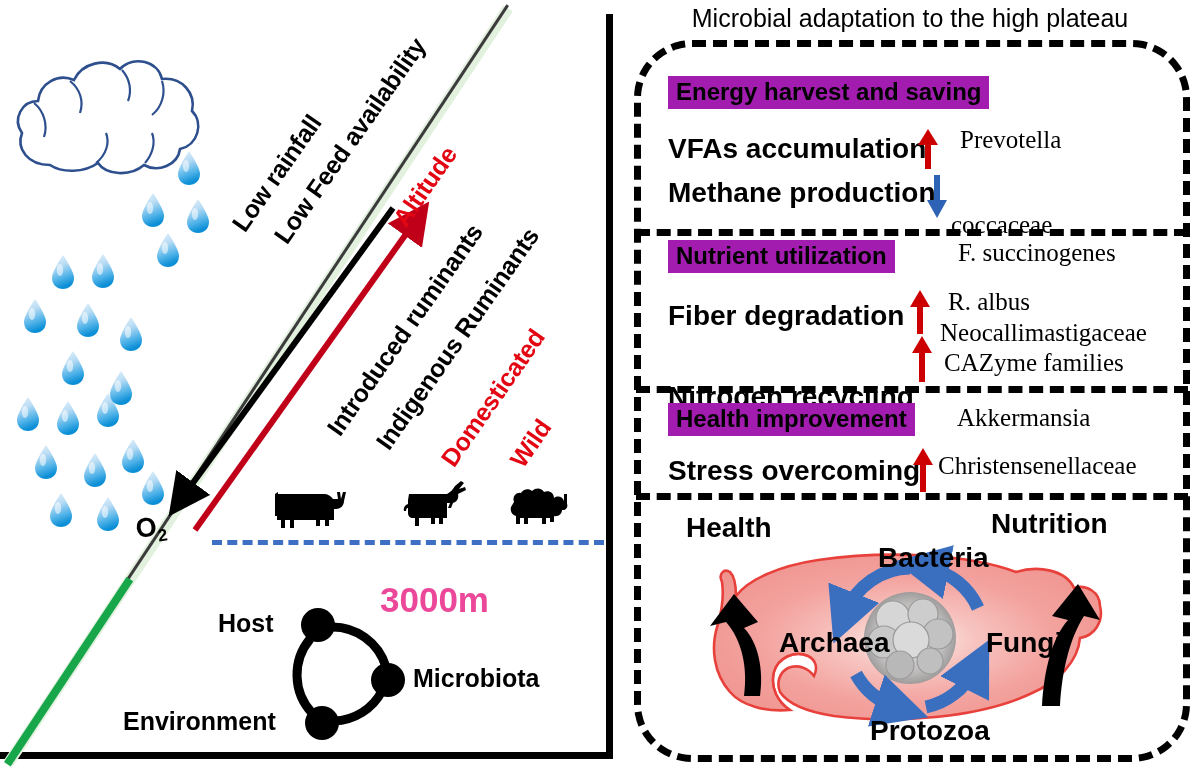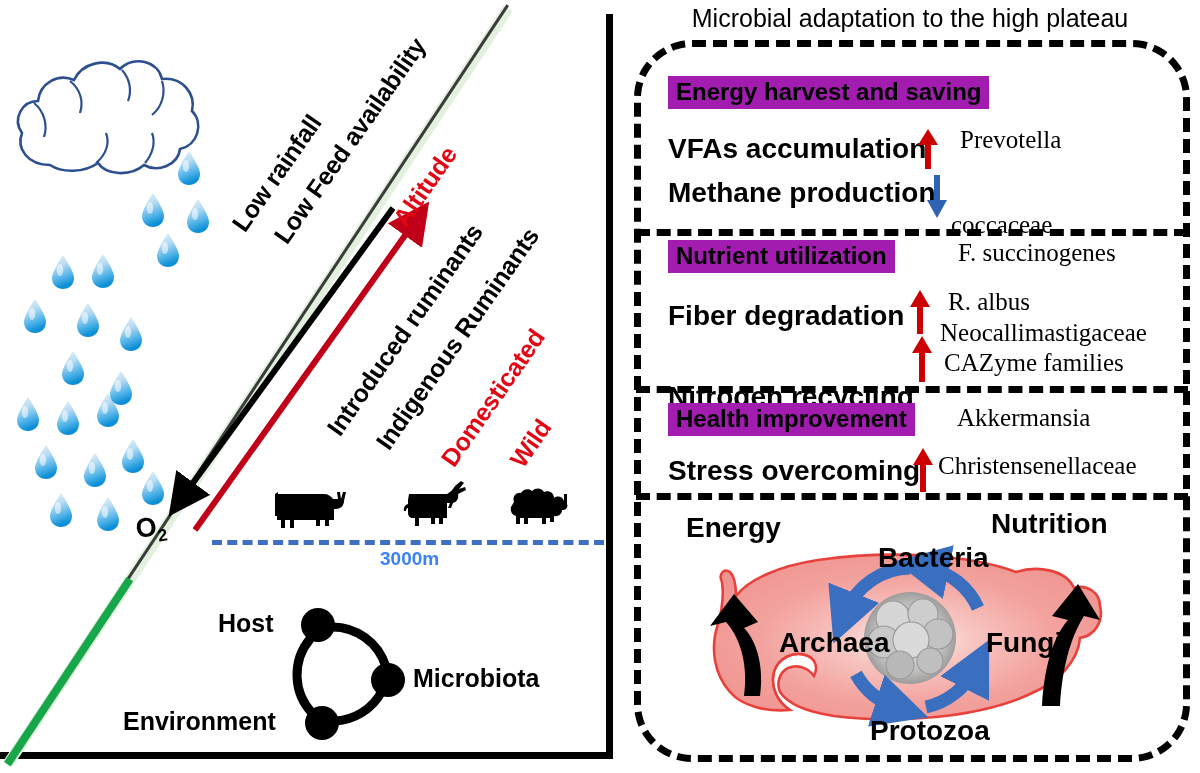--- a/index.html
+++ b/index.html
@@ -32,22 +32,22 @@
   .rot-label.red{color:#e30613;}
 
   
   #o2-label{position:absolute;left:136px;top:512px;font-size:27px;font-weight:bold;
       color:#000;transform:rotate(-8deg);}
   #o2-label sub{font-size:17px;}
 
   
   #alt-line{position:absolute;left:212px;top:540px;width:392px;height:0;
       border-top:5px dashed #3f6fc4;}
-  #alt-label{position:absolute;left:380px;top:548px;font-size:19px;font-weight:bold;
-      color:#3b82f6;}
+  #alt-label{position:absolute;left:380px;top:580px;font-size:35px;font-weight:bold;
+      color:#ec4899;}
 
   
   .animal{position:absolute;}
 
   
   #cycle{position:absolute;left:230px;top:595px;width:360px;height:150px;}
   .cyc-text{position:absolute;font-size:25px;font-weight:bold;color:#000;
       white-space:nowrap;}
 
   
@@ -323,21 +323,21 @@
     <div class="sec-item" style="left:48px;top:455px;">Stress overcoming</div>
     <svg class="arrow-ud" style="left:291px;top:446px;width:24px;height:48px" viewBox="0 0 24 48">
       <path d="M12,2 L22,19 L15,19 L15,46 L9,46 L9,19 L2,19 Z" fill="#cc0000"></path>
     </svg>
 
     <div class="sp-name ital" style="left:337px;top:404px;">Akkermansia</div>
     <div class="sp-name ital" style="left:318px;top:452px;">Christensenellaceae</div>
 
     <div id="rumen-wrap">
 
-      <div class="big-lab" style="left:48px;top:2px;">Energy</div>
+      <div class="big-lab" style="left:48px;top:2px;">Health</div>
       <div class="big-lab" style="left:353px;top:-2px;">Nutrition</div>
 
       <svg style="position:absolute;left:0;top:0;width:544px;height:252px" viewBox="0 0 544 252">
         <defs>
           <radialGradient id="rumenGrad" cx="0.5" cy="0.52" r="0.62">
             <stop offset="0%" stop-color="#fdf2f1"></stop>
             <stop offset="28%" stop-color="#f7c4c0"></stop>
             <stop offset="62%" stop-color="#f3a29e"></stop>
             <stop offset="100%" stop-color="#ef938e"></stop>
           </radialGradient>

